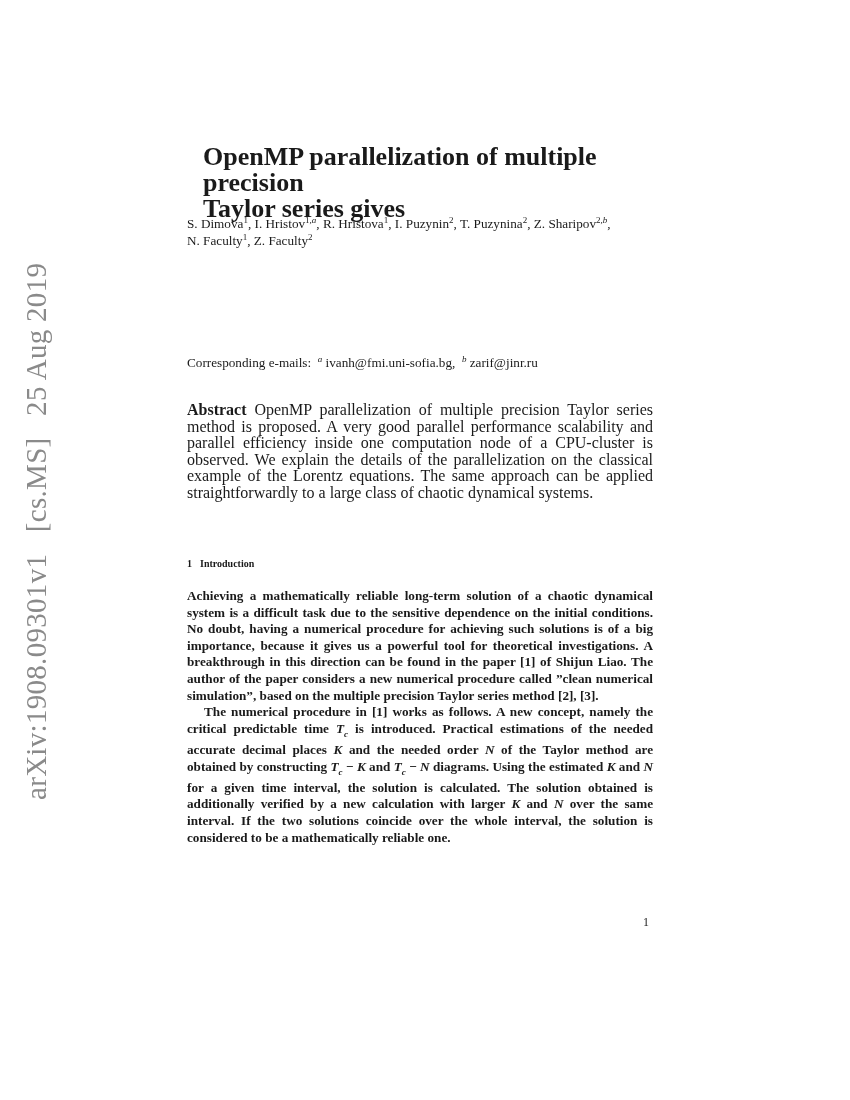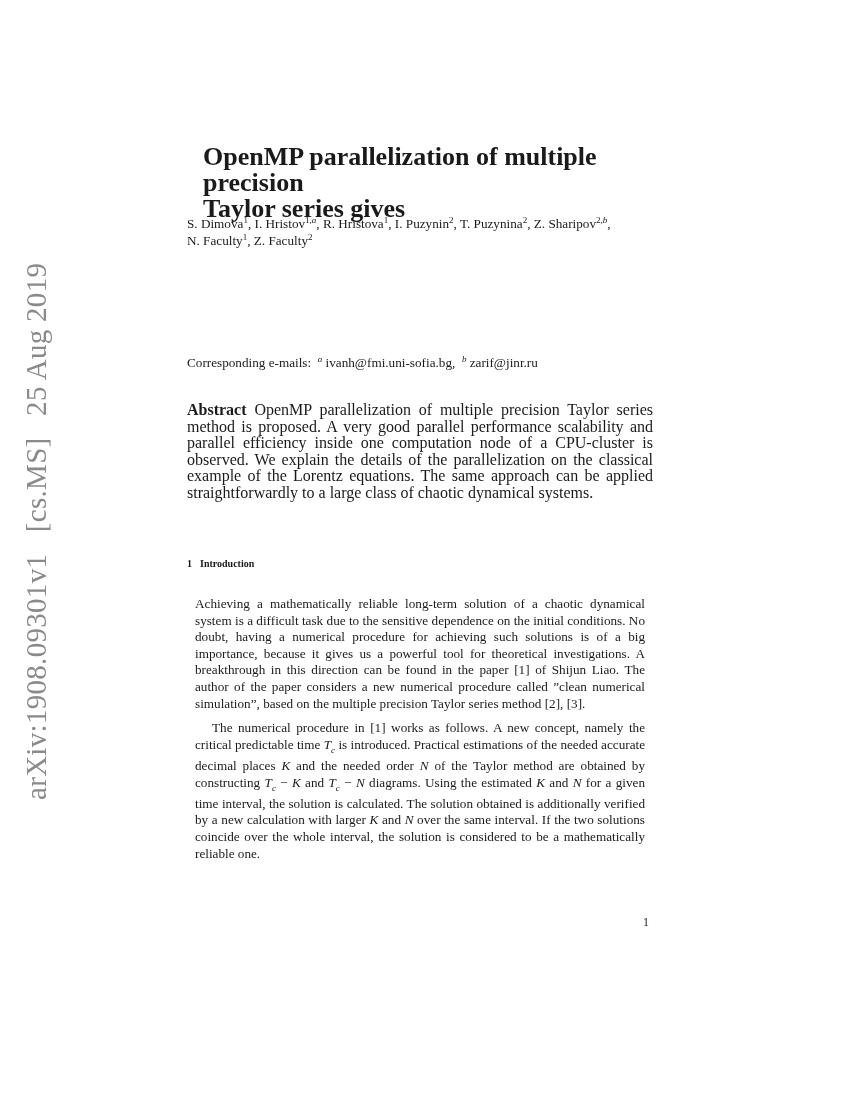--- a/index.html
+++ b/index.html
@@ -14,21 +14,21 @@
   .content { position: absolute; left: 187px; width: 466px; }
   .title { top: 128px; font-weight: bold; font-size: 26px; line-height: 26px; margin: 16px; }
   .authors { top: 215px; font-size: 13.2px; line-height: 17px; }
   .affils { top: 280px; font-size: 13.2px; line-height: 17px; }
   .emails { top: 354px; font-size: 13.2px; line-height: 17px; }
   .abstract { top: 402px; font-size: 16px; line-height: 16.6px; text-align: justify; }
   .abstract b { font-weight: bold; }
   .section-head { top: 558px; font-size: 10px; font-weight: bold; margin: 0; }
   .section-head .num { margin-right: 8px; }
   .body-text { top: 588px; font-size: 13.2px; line-height: 16.6px; }
-  .body-text p { margin: 8px; text-align: justify; }
+  .body-text p { margin: 0; text-align: justify; font-weight: bold; }
   .body-text p.indent { text-indent: 17px; }
   sup { font-size: 9px; line-height: 0; vertical-align: 5px; }
   sup i { font-style: italic; }
   .page-number { position: absolute; left: 643px; top: 915px; font-size: 12px; }
   i.m { font-style: italic; }
 </style>
 </head>
 <body>
 
 <div class="page">

